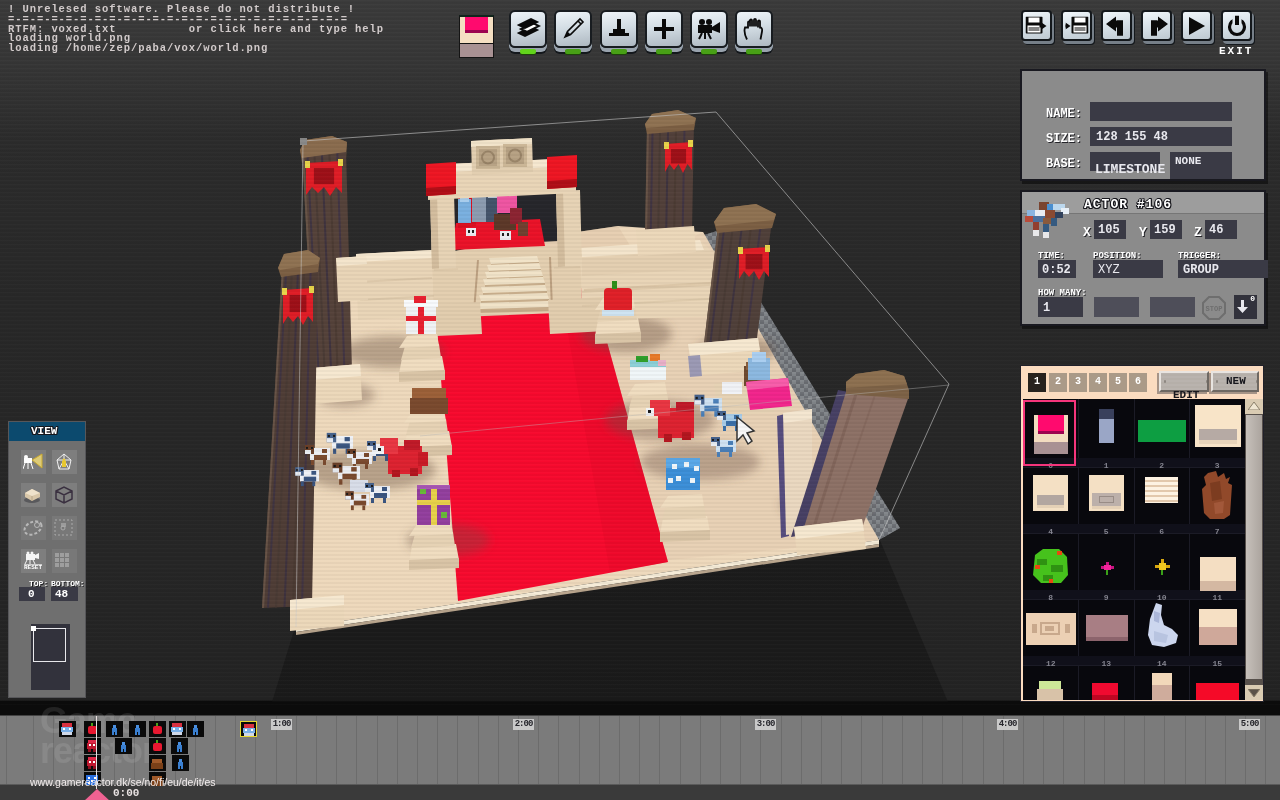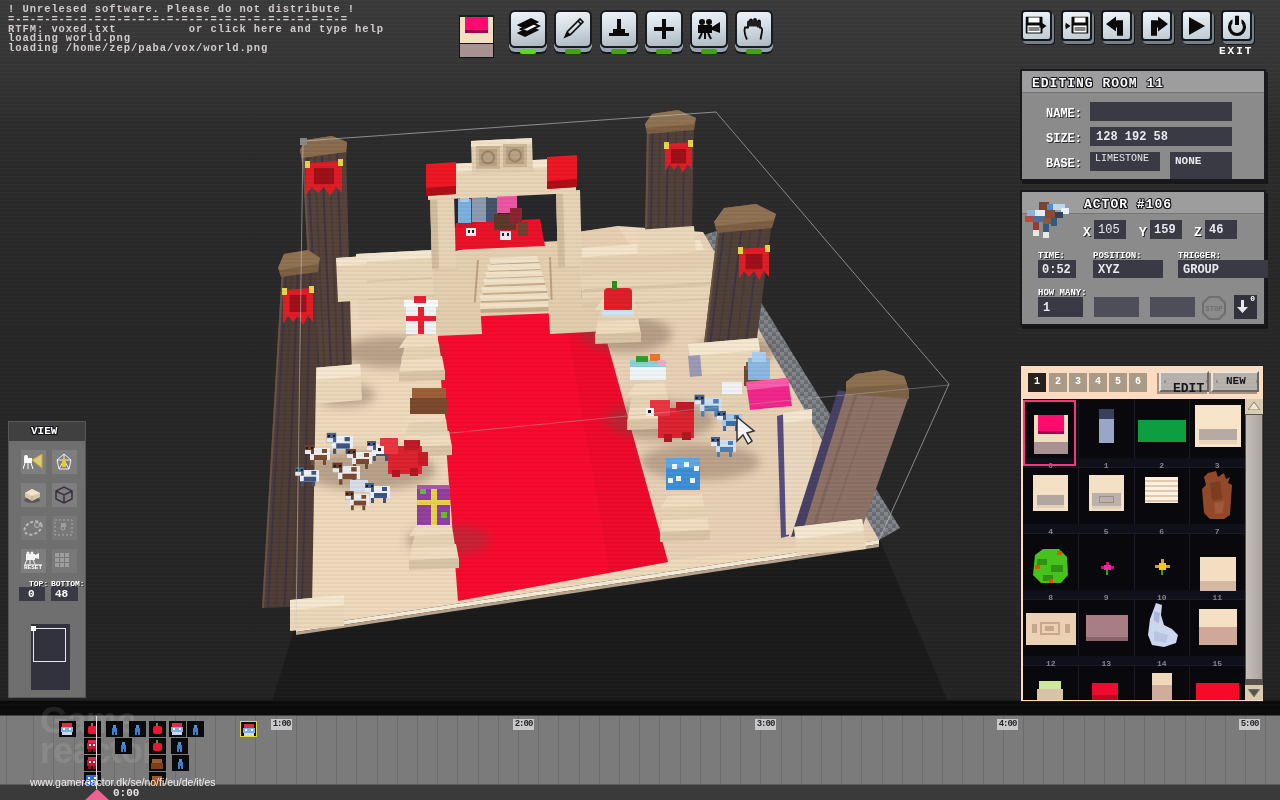--- a/index.html
+++ b/index.html
@@ -149,32 +149,29 @@
 <div class="tr" style="left:1221px">
     <svg width="20" height="21" viewBox="0 0 20 21">
       <circle cx="10" cy="11.5" r="7.5" fill="none" stroke="#0a0a0a" stroke-width="3.2"></circle>
       <rect x="5.5" y="0" width="9" height="8" fill="#dde6ec"></rect>
       <rect x="8" y="0" width="4" height="9.5" fill="#0a0a0a"></rect>
     </svg>
   </div>
 <div class="abs px" style="left:1219px;top:45px;font-size:11px;letter-spacing:2px;color:#fff;z-index:6">EXIT</div>
 
 <div class="gpanel" style="top:69px;height:112px">
-<div class="ghead">
-      <span class="px pxo" style="position:absolute;left:10px;top:5px;font-size:13px;letter-spacing:1px">EDITING ROOM 11</span>
-    </div>
 <span class="px pxl glabel" style="left:24px;top:36px">NAME:</span>
     <div class="inp" style="left:68px;top:31px;width:142px;height:19px"></div>
 <span class="px pxl glabel" style="left:24px;top:61px">SIZE:</span>
     <div class="inp" style="left:68px;top:56px;width:142px;height:19px">
-      <span style="position:absolute;left:6px;top:3px;font-size:12px;color:#e8e8ee;font-weight:bold">128 192 58</span>
+      <span style="position:absolute;left:6px;top:3px;font-size:12px;color:#e8e8ee;font-weight:bold">128 155 48</span>
     </div>
 <span class="px pxl glabel" style="left:24px;top:86px">BASE:</span>
     <div class="inp" style="left:68px;top:81px;width:70px;height:19px">
-      <span style="position:absolute;left:5px;top:1px;font-size:10px;color:#e8e8ee;font-weight:normal">LIMESTONE</span>
+      <span style="position:absolute;left:5px;top:10px;font-size:13px;color:#e8e8ee;font-weight:bold">LIMESTONE</span>
     </div>
 <div class="inp" style="left:148px;top:81px;width:62px;height:27px">
       <span style="position:absolute;left:5px;top:3px;font-size:11px;color:#e8e8ee;font-weight:bold">NONE</span>
     </div>
 </div>
 
 <div class="gpanel" style="top:190px;height:136px">
 <div class="ghead">
       <span class="px pxo" style="position:absolute;left:62px;top:5px;font-size:13px;letter-spacing:1px">ACTOR #106</span>
     </div>
@@ -193,37 +190,37 @@
         <rect x="9" y="8" width="5" height="3" fill="#8a5a3c"></rect>
         <rect x="13" y="8" width="3" height="4" fill="#355a80"></rect>
         <rect x="4" y="10" width="3" height="4" fill="#923f2e"></rect>
         <rect x="9" y="11" width="3" height="4" fill="#355a80"></rect>
         <rect x="4" y="14" width="3" height="3" fill="#e8e8ea"></rect>
         <rect x="9" y="15" width="3" height="3" fill="#e8e8ea"></rect>
       </g>
     </svg>
 <span class="px pxl glabel" style="left:61px;top:33px;font-size:13px">X</span>
     <div class="inp" style="left:72px;top:28px;width:32px;height:19px">
-      <span style="position:absolute;left:4px;top:3px;font-size:12px;color:#e8e8ee;font-weight:normal">105</span>
+      <span style="position:absolute;left:4px;top:3px;font-size:12px;color:#e8e8ee;font-weight:bold">105</span>
     </div>
 <span class="px pxl glabel" style="left:117px;top:33px;font-size:13px">Y</span>
     <div class="inp" style="left:128px;top:28px;width:32px;height:19px">
       <span style="position:absolute;left:4px;top:3px;font-size:12px;color:#e8e8ee;font-weight:bold">159</span>
     </div>
 <span class="px pxl glabel" style="left:172px;top:33px;font-size:13px">Z</span>
     <div class="inp" style="left:183px;top:28px;width:32px;height:19px">
       <span style="position:absolute;left:4px;top:3px;font-size:12px;color:#e8e8ee;font-weight:bold">46</span>
     </div>
 <span class="px pxl glabel" style="left:16px;top:59px;font-size:9px">TIME:</span>
     <div class="inp" style="left:16px;top:68px;width:38px;height:18px">
       <span style="position:absolute;left:4px;top:3px;font-size:12px;color:#e8e8ee;font-weight:bold">0:52</span>
     </div>
 <span class="px pxl glabel" style="left:71px;top:59px;font-size:9px">POSITION:</span>
     <div class="inp" style="left:71px;top:68px;width:70px;height:18px">
-      <span style="position:absolute;left:5px;top:3px;font-size:12px;color:#e8e8ee;font-weight:bold">XYZ</span>
+      <span style="position:absolute;left:5px;top:3px;font-size:12px;color:#e8e8ee;font-weight:normal">XYZ</span>
     </div>
 <span class="px pxl glabel" style="left:156px;top:59px;font-size:9px">TRIGGER:</span>
     <div class="inp" style="left:156px;top:68px;width:90px;height:18px">
       <span style="position:absolute;left:5px;top:3px;font-size:12px;color:#e8e8ee;font-weight:bold">GROUP</span>
     </div>
 <span class="px pxl glabel" style="left:16px;top:96px;font-size:9px">HOW MANY:</span>
     <div class="inp" style="left:16px;top:105px;width:45px;height:20px">
       <span style="position:absolute;left:5px;top:4px;font-size:12px;color:#e8e8ee;font-weight:bold">1</span>
     </div>
 <div class="inp" style="left:72px;top:105px;width:45px;height:20px;background:#4e4e59"></div>
@@ -254,21 +251,21 @@
   <div class="abs" style="left:68px;top:7px;width:18px;height:19px;background:#aa9a88">
         <span class="abs px" style="left:6px;top:3px;font-size:10px">4</span>
       </div>
   <div class="abs" style="left:88px;top:7px;width:18px;height:19px;background:#aa9a88">
         <span class="abs px" style="left:6px;top:3px;font-size:10px">5</span>
       </div>
   <div class="abs" style="left:108px;top:7px;width:18px;height:19px;background:#aa9a88">
         <span class="abs px" style="left:6px;top:3px;font-size:10px">6</span>
       </div>
   <div class="abs" style="left:138px;top:5px;width:50px;height:21px;background:radial-gradient(circle 1px at 4px 50%,#8d8781 1px,transparent 1.5px),radial-gradient(circle 1px at 46px 50%,#8d8781 1px,transparent 1.5px),repeating-linear-gradient(0deg,#b9b3ae 0 2px,#b5afa9 2px 4px);border-top:2px solid #e8e4e0;border-left:2px solid #e8e4e0;border-right:2px solid #6e6862;border-bottom:2px solid #6e6862;box-shadow:-2px 2px 0 rgba(40,40,50,.4)">
-        <span class="abs px" style="left:12px;top:8px;font-size:13px;color:#17171d">EDIT</span>
+        <span class="abs px" style="left:12px;top:16px;font-size:11px;color:#17171d">EDIT</span>
       </div>
   <div class="abs" style="left:190px;top:5px;width:48px;height:21px;background:radial-gradient(circle 1px at 4px 50%,#8d8781 1px,transparent 1.5px),radial-gradient(circle 1px at 44px 50%,#8d8781 1px,transparent 1.5px),repeating-linear-gradient(0deg,#b9b3ae 0 2px,#b5afa9 2px 4px);border-top:2px solid #e8e4e0;border-left:2px solid #e8e4e0;border-right:2px solid #6e6862;border-bottom:2px solid #6e6862;box-shadow:-2px 2px 0 rgba(40,40,50,.4)">
         <span class="abs px" style="left:13px;top:2px;font-size:11px;color:#17171d">NEW</span>
       </div>
 
   <div class="abs" style="left:2px;top:33px;width:222px;height:301px;background:#08080d;overflow:hidden" id="grid">
         <div class="abs" style="left:55px;top:0;width:1px;height:301px;background:#1b1b26"></div>
         <div class="abs" style="left:111px;top:0;width:1px;height:301px;background:#1b1b26"></div>
         <div class="abs" style="left:166px;top:0;width:1px;height:301px;background:#1b1b26"></div>
         <div class="abs" style="left:0;top:68px;width:222px;height:1px;background:#1b1b26"></div>
@@ -422,21 +419,21 @@
    <div class="abs" style="left:0;top:286px;width:18px;height:15px;background:#d9cbb2">
           <svg width="12" height="8" style="position:absolute;left:3px;top:4px">
             <path d="M6 8 L12 0 L0 0 Z" fill="#5a5248" stroke="#8a7f6a"></path>
           </svg>
         </div>
   </div>
  </div>
 </div>
 
 <div class="abs" style="left:8px;top:421px;width:78px;height:277px;background:#6f6f6f;border:1px solid #57575a;z-index:6">
- <div class="abs" style="left:0;top:0;width:76px;height:19px;background:#404040">
+ <div class="abs" style="left:0;top:0;width:76px;height:19px;background:#0c4a6e">
       <span class="px pxo abs" style="left:22px;top:3px;font-size:11px">VIEW</span>
     </div>
  <div class="abs" style="left:12px;top:28px;width:25px;height:24px;background:#7e7e7e">
       <svg width="21" height="18" style="position:absolute;left:2px;top:3px">
         <g>
           <rect x="1" y="5" width="8" height="5" fill="#fff"></rect>
           <circle cx="3" cy="4" r="2" fill="#fff"></circle>
           <path d="M2 10 L0 16 M5 10 L5 16 M8 10 L10 16" stroke="#fff"></path>
           <path d="M9 7 L19 1 L19 15 Z" fill="#e8d478" opacity="0.9"></path>
           <path d="M9 7 L19 1 L19 15 Z" fill="none" stroke="#c8a830"></path>

